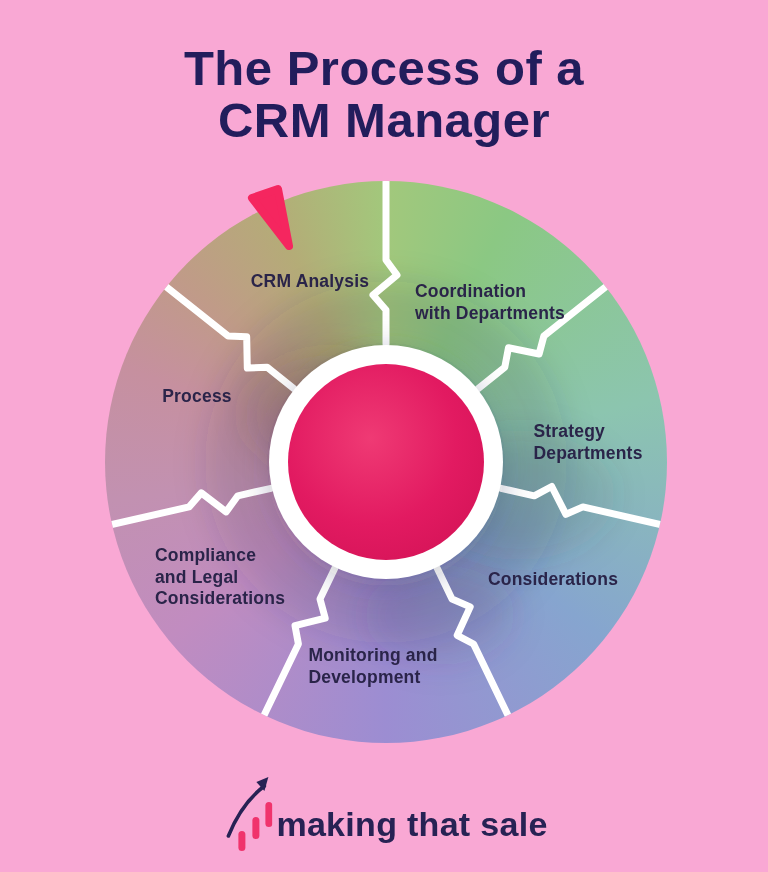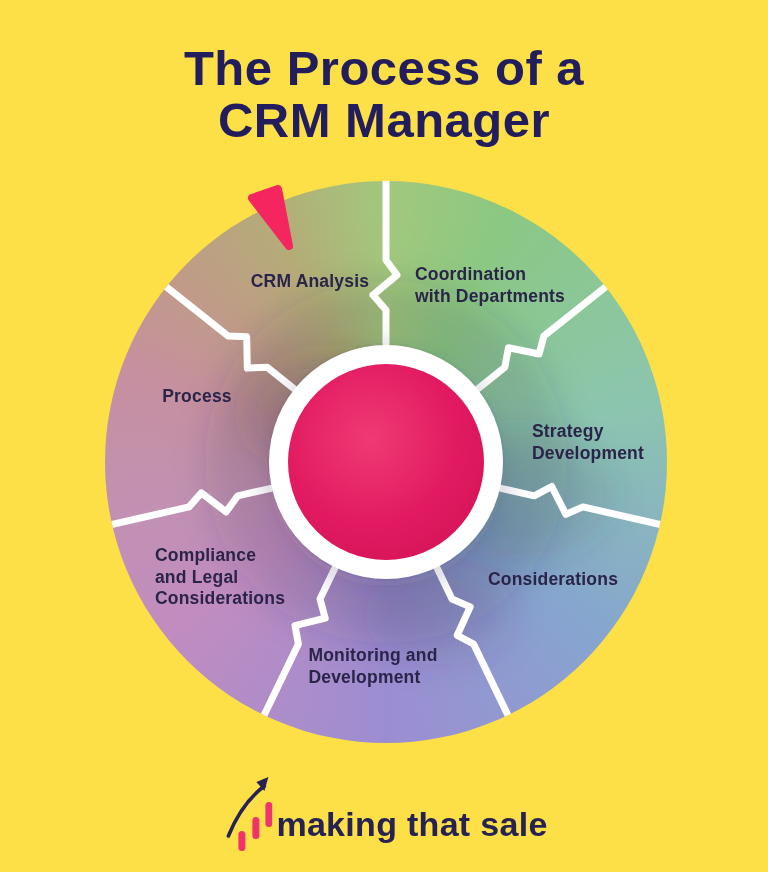--- a/index.html
+++ b/index.html
@@ -1,17 +1,17 @@
 <!DOCTYPE html>
 <html style="--title-color: #221d5c; --label-color: #2a2449; --brand-color: #272254;"><head>
 <meta charset="utf-8">
 <style>
   html,body{margin:0;padding:0;background:#fff;}
   .canvas{
-    position:relative;width:768px;height:872px;background:#fde047;overflow:hidden;
+    position:relative;width:768px;height:872px;background:#f9a8d4;overflow:hidden;
     font-family:"Liberation Sans","DejaVu Sans",sans-serif;
   }
   .title{
     position:absolute;top:42px;left:0;width:768px;margin:0;
     text-align:center;font-size:49px;font-weight:700;line-height:1.07;
     letter-spacing:.5px;color:var(--title-color,#221d5c);white-space:pre-line;
   }
   .wheel-bg{
     position:absolute;left:105px;top:181px;width:562px;height:562px;border-radius:50%;
     background:#a8b6a0; 
@@ -76,24 +76,24 @@
       </g>
 
       <circle cx="386" cy="468" r="118" fill="rgba(35,28,60,0.25)" filter="url(#soft)"></circle>
       <circle cx="386" cy="462" r="117" fill="#ffffff"></circle>
       <circle cx="386" cy="462" r="98" fill="url(#coreGrad)"></circle>
 
       <path d="M252,198 L278,189 L289,246 Z" stroke-width="8" stroke-linejoin="round" stroke-linecap="round" fill="#f5265f" stroke="#f5265f"></path>
     </svg>
 
     <div class="seg-label" style="left:310px;top:282px;">CRM Analysis</div>
-    <div class="seg-label" style="left:490px;top:286px;">Coordination
+    <div class="seg-label" style="left:490px;top:303px;">Coordination
 with Departments</div>
     <div class="seg-label" style="left:588px;top:443px;">Strategy
-Development</div>
+Departments</div>
     <div class="seg-label" style="left:553px;top:580px;">Considerations</div>
     <div class="seg-label" style="left:373px;top:667px;">Monitoring and
 Development</div>
     <div class="seg-label" style="left:220px;top:578px;">Compliance
 and Legal
 Considerations</div>
     <div class="seg-label" style="left:197px;top:397px;">Process</div>
   </div>
 
   <div class="footer">

